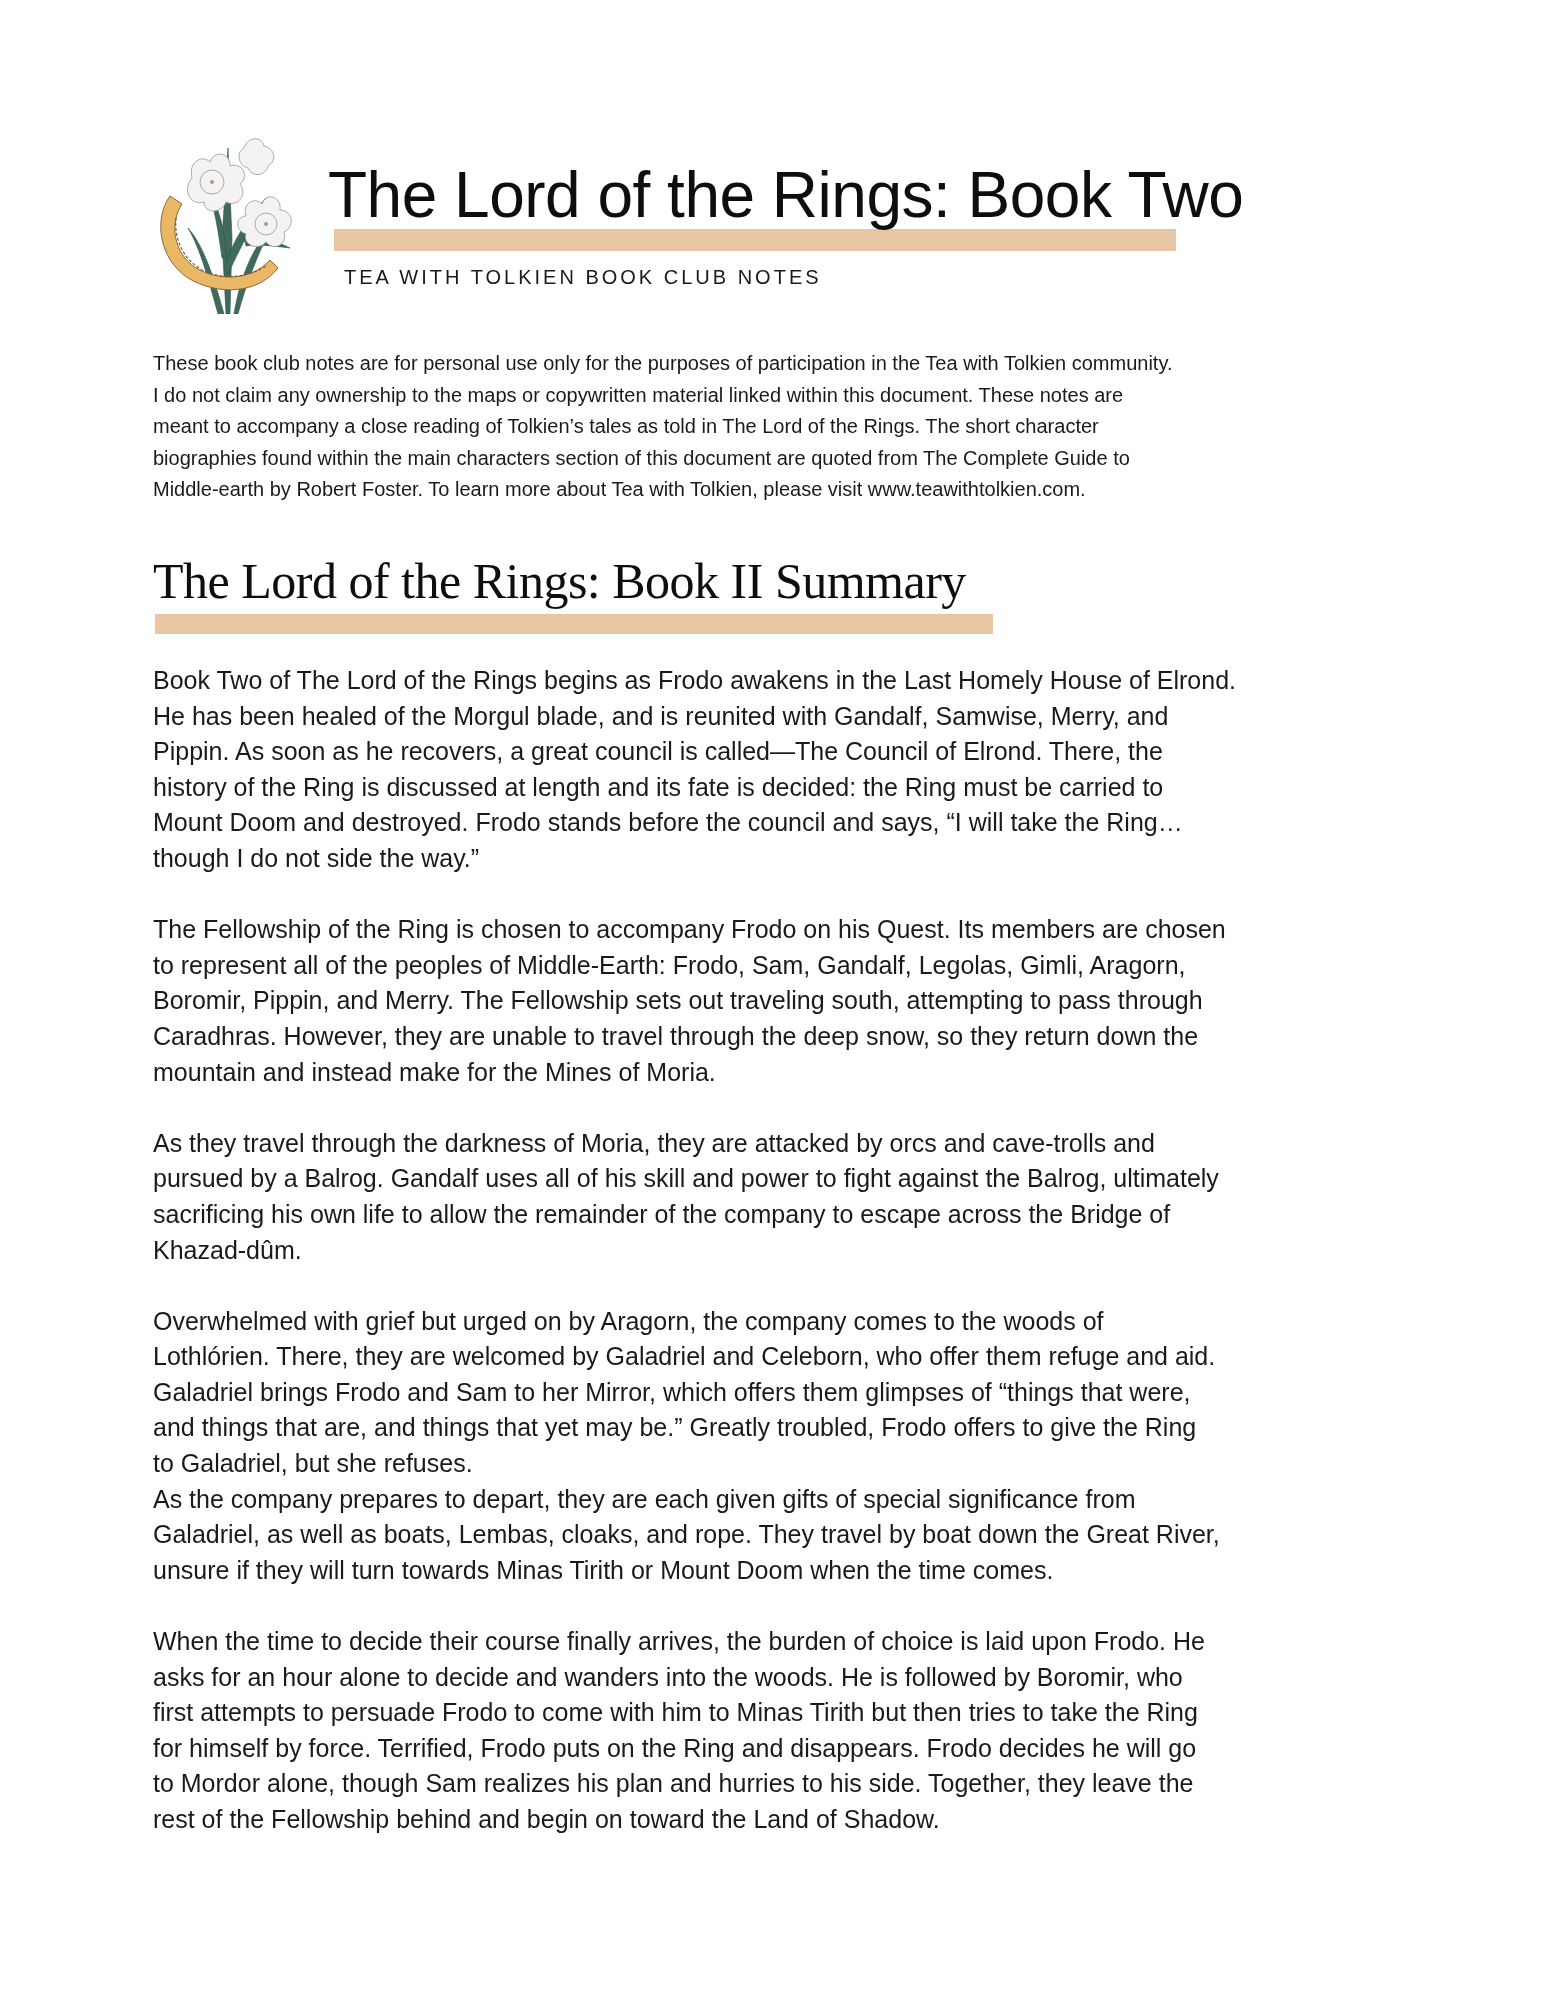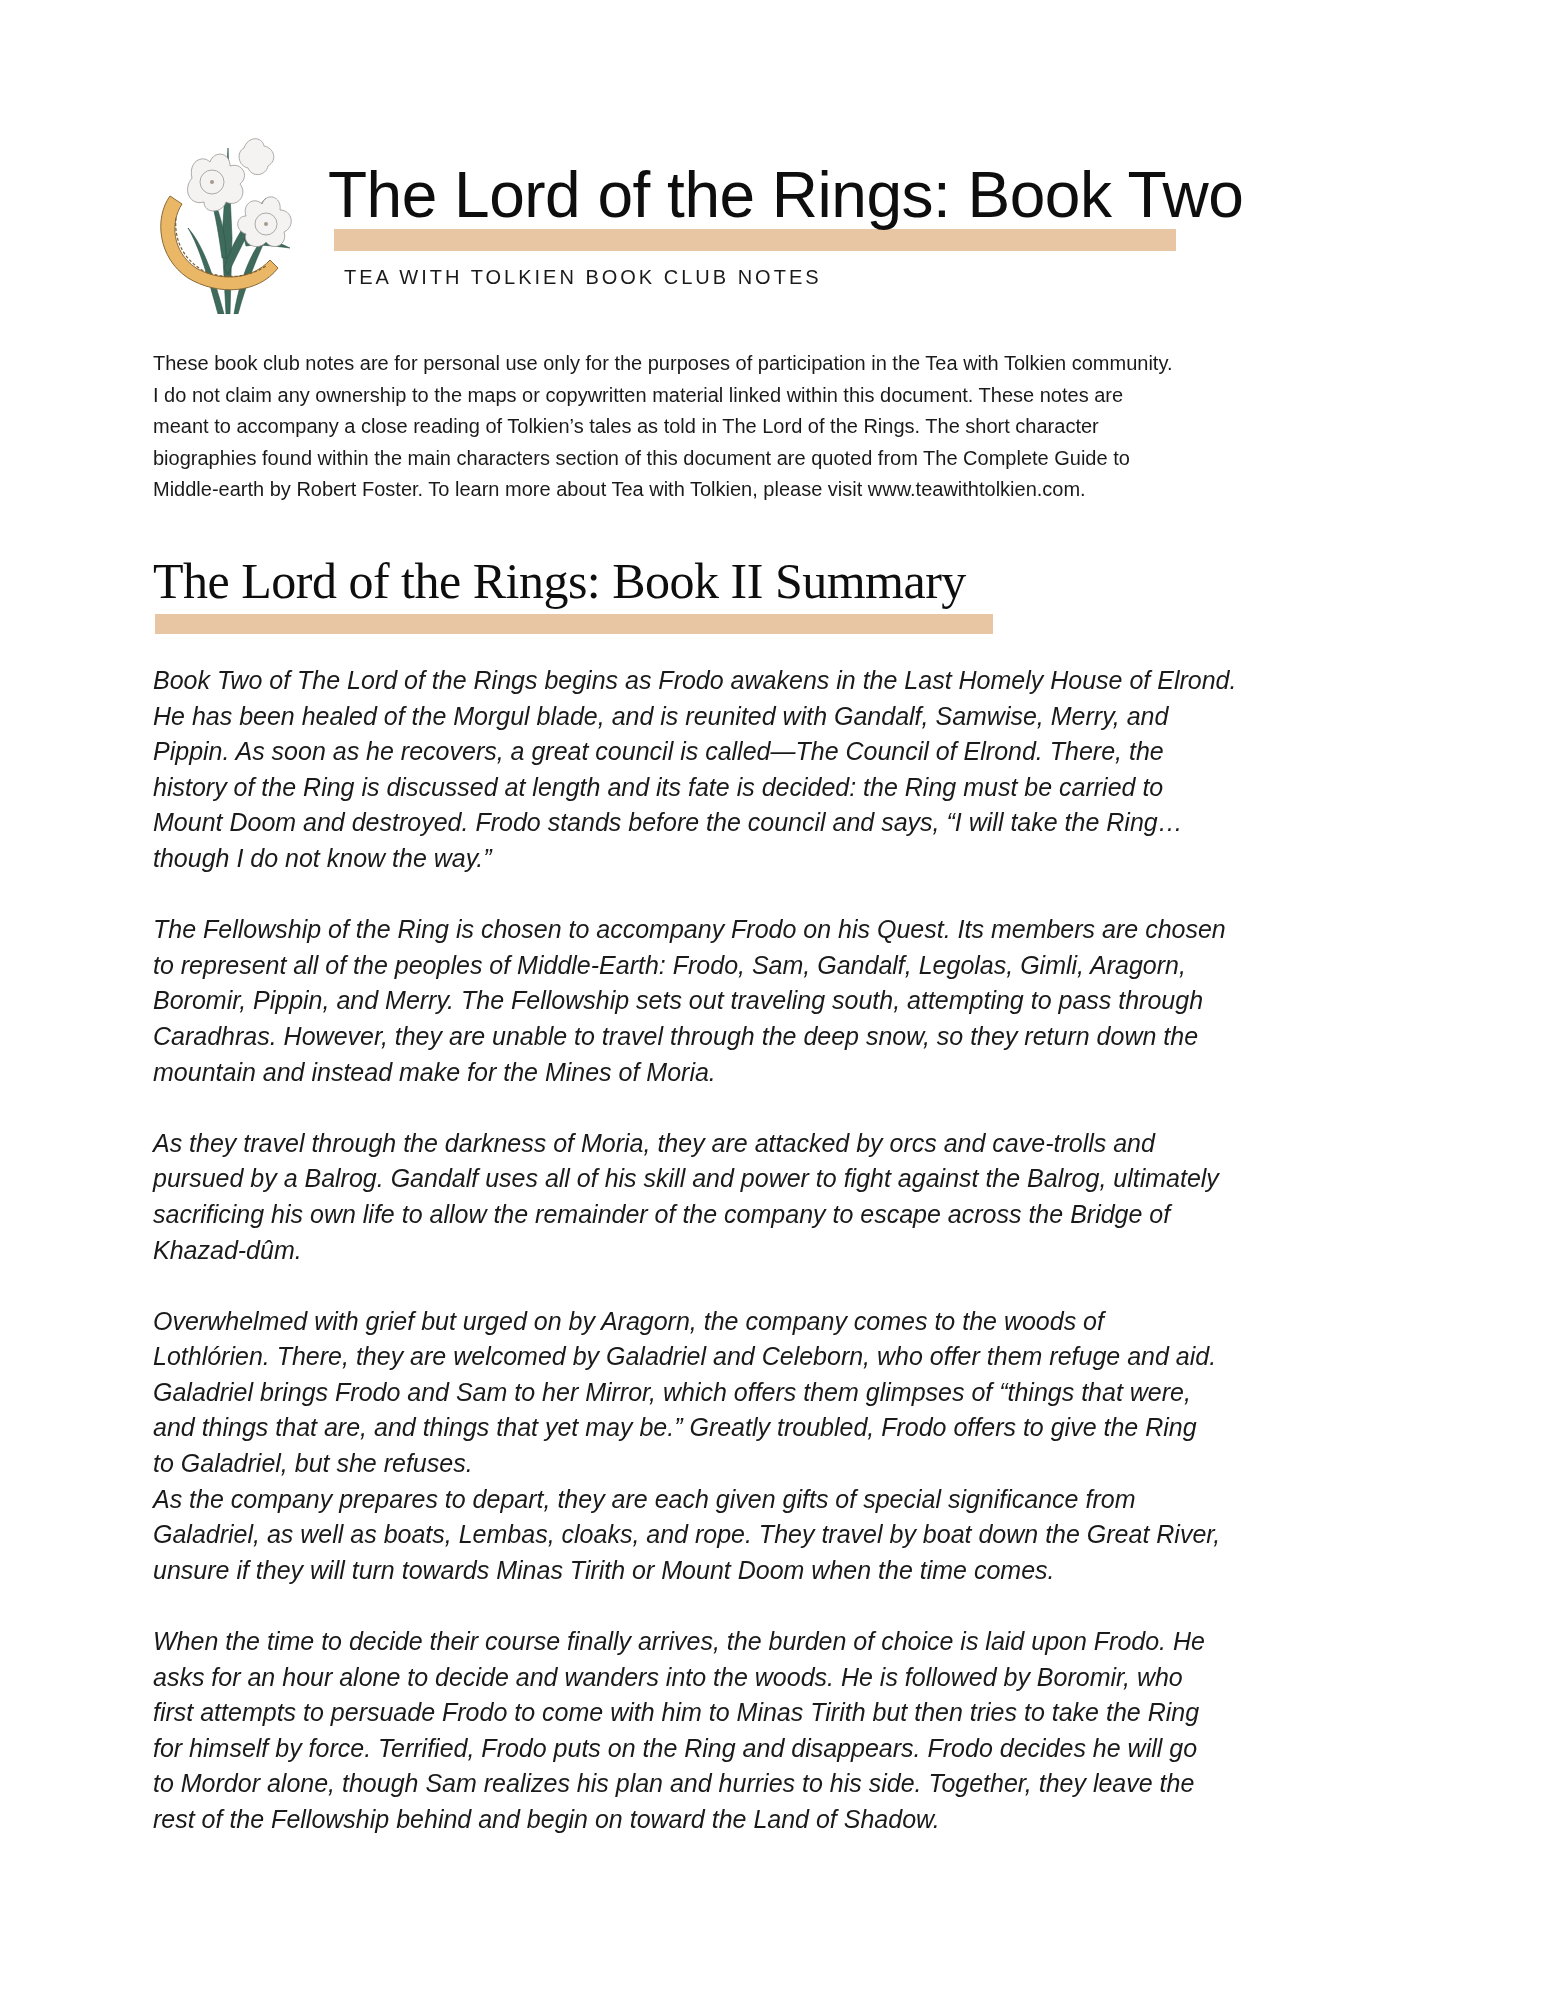--- a/index.html
+++ b/index.html
@@ -22,21 +22,21 @@
 
   .section-heading { position: absolute; left: 153px; top: 553px; margin: 0;
     font-family: "Liberation Serif", "DejaVu Serif", serif; font-weight: normal;
     font-size: 50px; line-height: 56px; color: #0e0e0e; white-space: nowrap; letter-spacing: -0.5px; }
   .section-bar { position: absolute; left: 155px; top: 614px; width: 838px; height: 20px; background: #e8c6a4; }
 
   .summary { position: absolute; left: 153px; top: 663px; width: 1290px;
     font-family: "Liberation Sans", "DejaVu Sans", sans-serif; font-size: 25px; line-height: 35.6px; color: #1a1a1a; }
   .summary p { margin: 0 0 35.6px 0; }
   .summary p.tight { margin-bottom: 0; }
-  .summary span.line { display: block; white-space: nowrap; font-style: italic; }
+  .summary span.line { display: block; white-space: nowrap; }
 </style>
 </head>
 <body>
 
 <div class="page">
 
   <div class="logo">
     <svg width="160" height="196" viewBox="0 0 160 196" xmlns="http://www.w3.org/2000/svg">
 
       <g fill="#3e6b5c" stroke="#2e5448" stroke-width="0.6">
@@ -78,21 +78,21 @@
   <h2 class="section-heading">The Lord of the Rings: Book II Summary</h2>
   <div class="section-bar"></div>
 
   <div class="summary">
     <p>
       <span class="line">Book Two of The Lord of the Rings begins as Frodo awakens in the Last Homely House of Elrond.</span>
       <span class="line">He has been healed of the Morgul blade, and is reunited with Gandalf, Samwise, Merry, and</span>
       <span class="line">Pippin. As soon as he recovers, a great council is called—The Council of Elrond. There, the</span>
       <span class="line">history of the Ring is discussed at length and its fate is decided: the Ring must be carried to</span>
       <span class="line">Mount Doom and destroyed. Frodo stands before the council and says, “I will take the Ring…</span>
-      <span class="line">though I do not know the way.”</span>
+      <span class="line">though I do not side the way.”</span>
     </p>
     <p>
       <span class="line">The Fellowship of the Ring is chosen to accompany Frodo on his Quest. Its members are chosen</span>
       <span class="line">to represent all of the peoples of Middle-Earth: Frodo, Sam, Gandalf, Legolas, Gimli, Aragorn,</span>
       <span class="line">Boromir, Pippin, and Merry. The Fellowship sets out traveling south, attempting to pass through</span>
       <span class="line">Caradhras. However, they are unable to travel through the deep snow, so they return down the</span>
       <span class="line">mountain and instead make for the Mines of Moria.</span>
     </p>
     <p>
       <span class="line">As they travel through the darkness of Moria, they are attacked by orcs and cave-trolls and</span>

